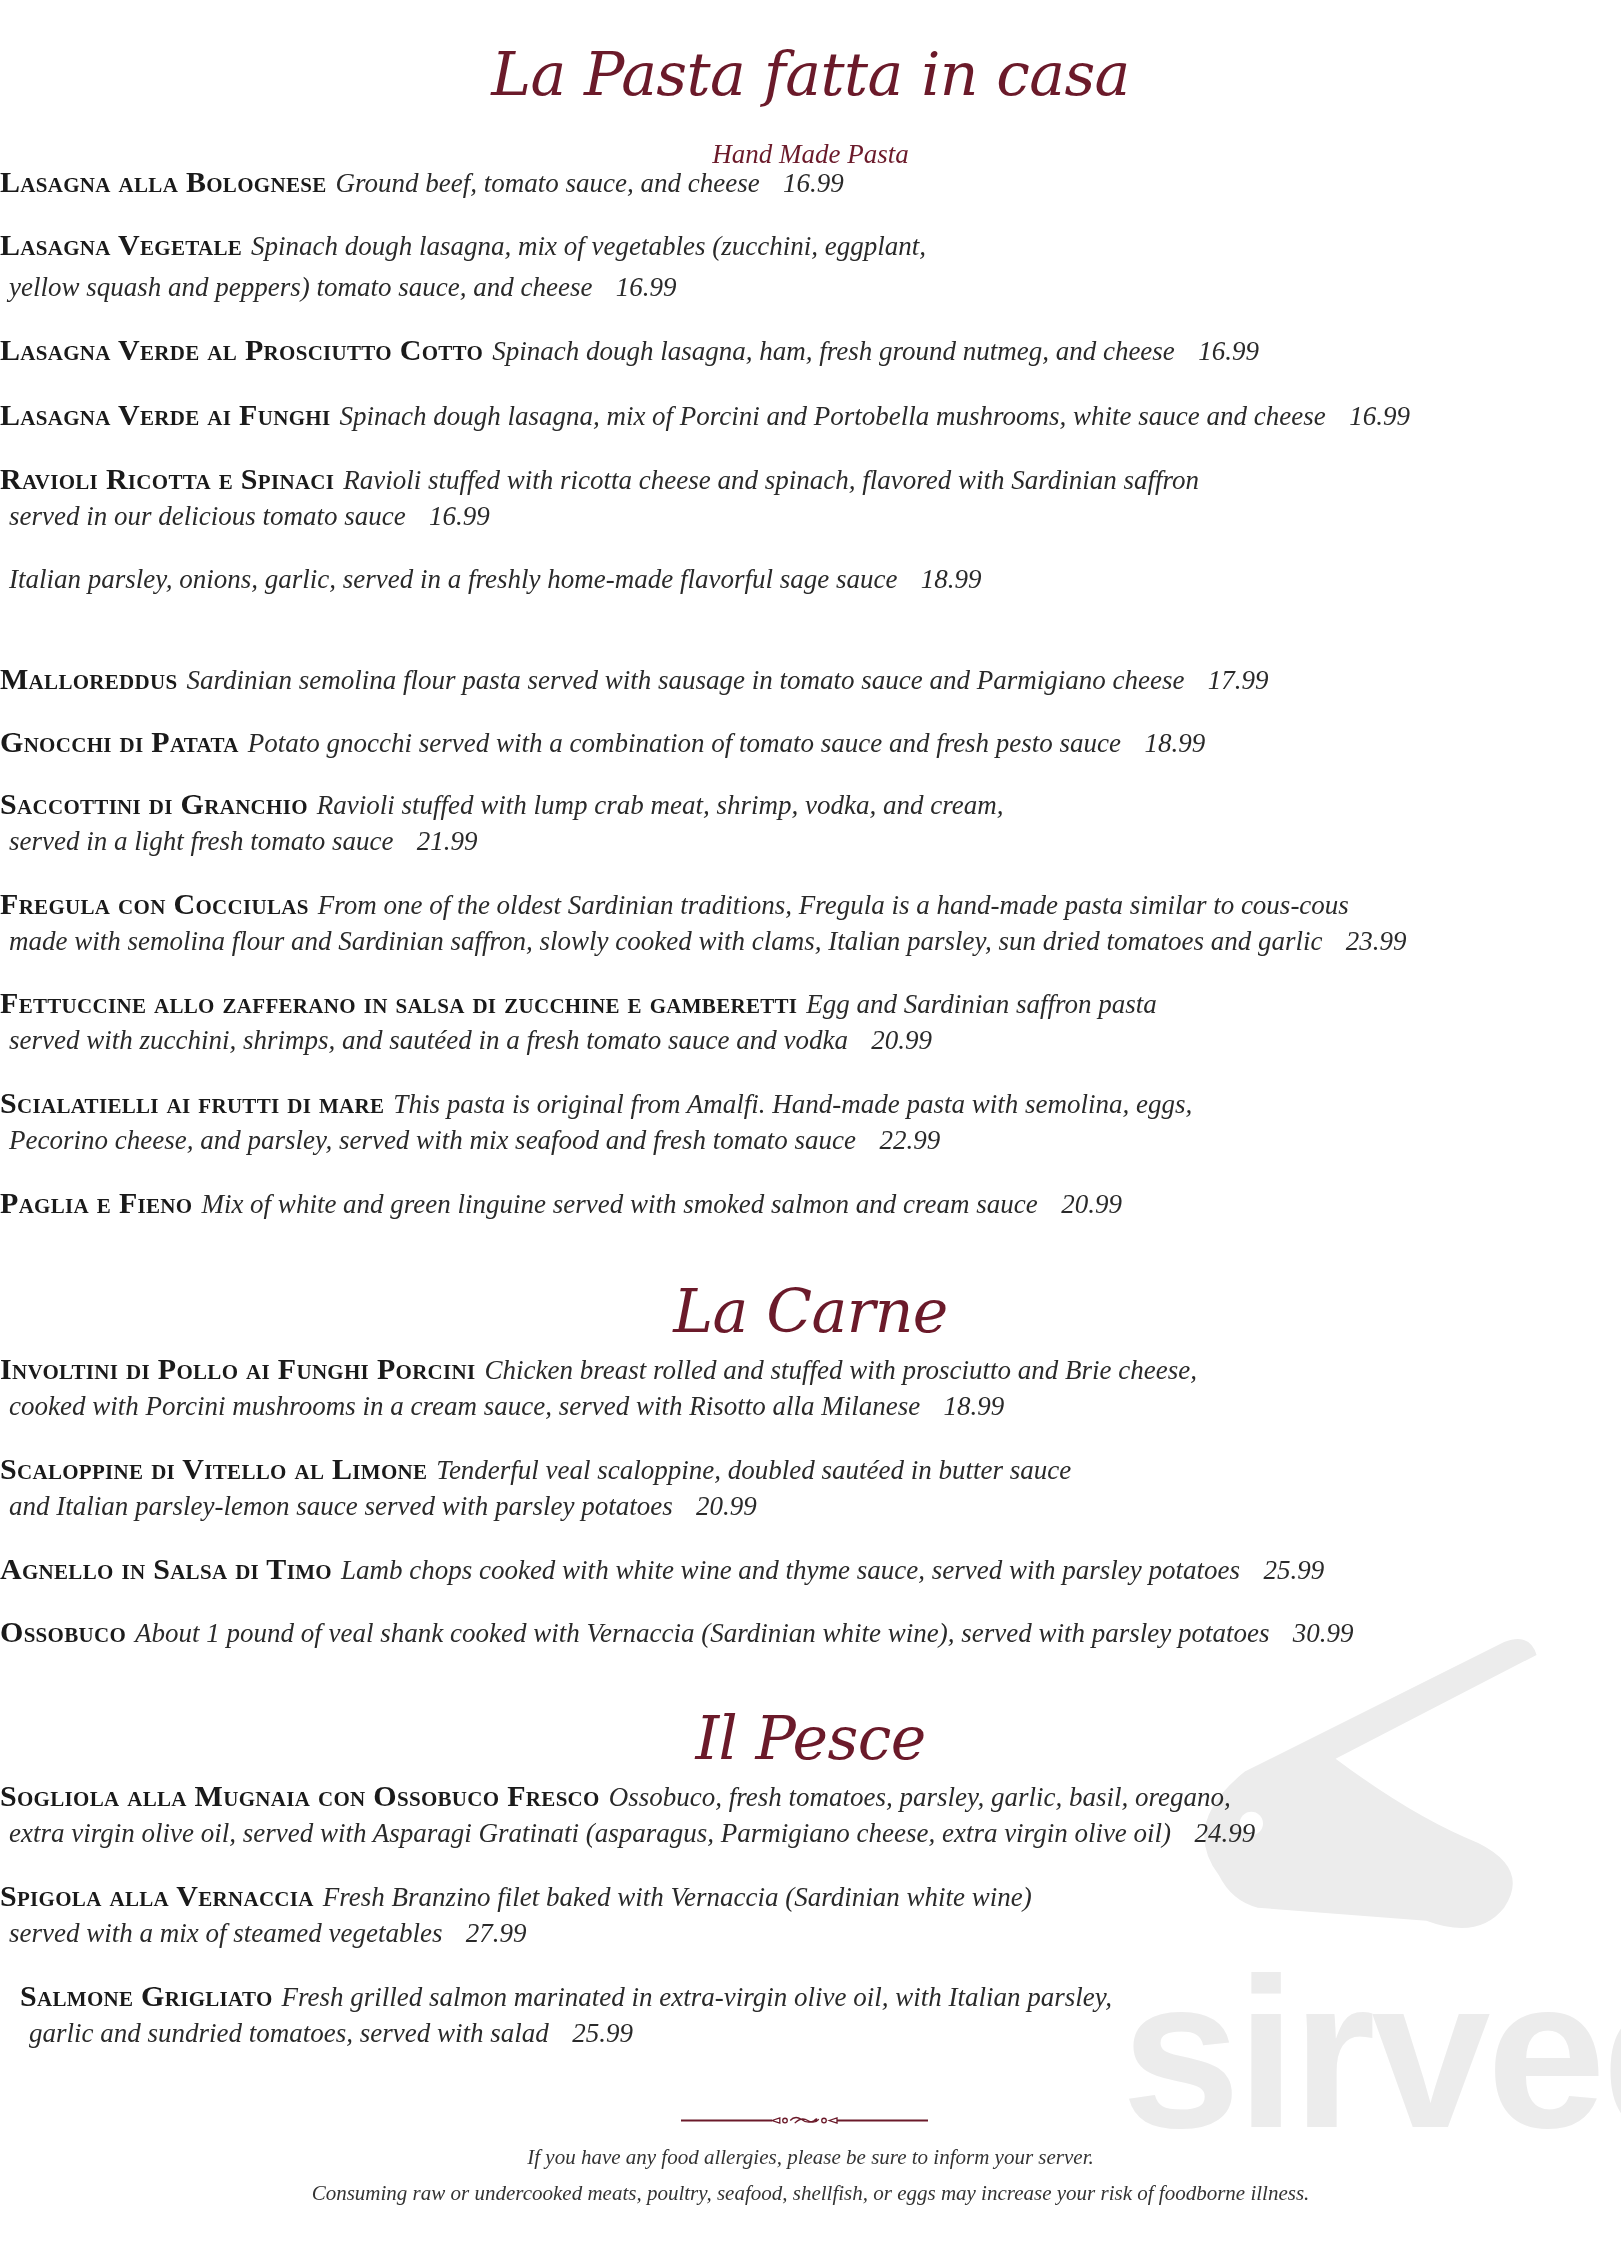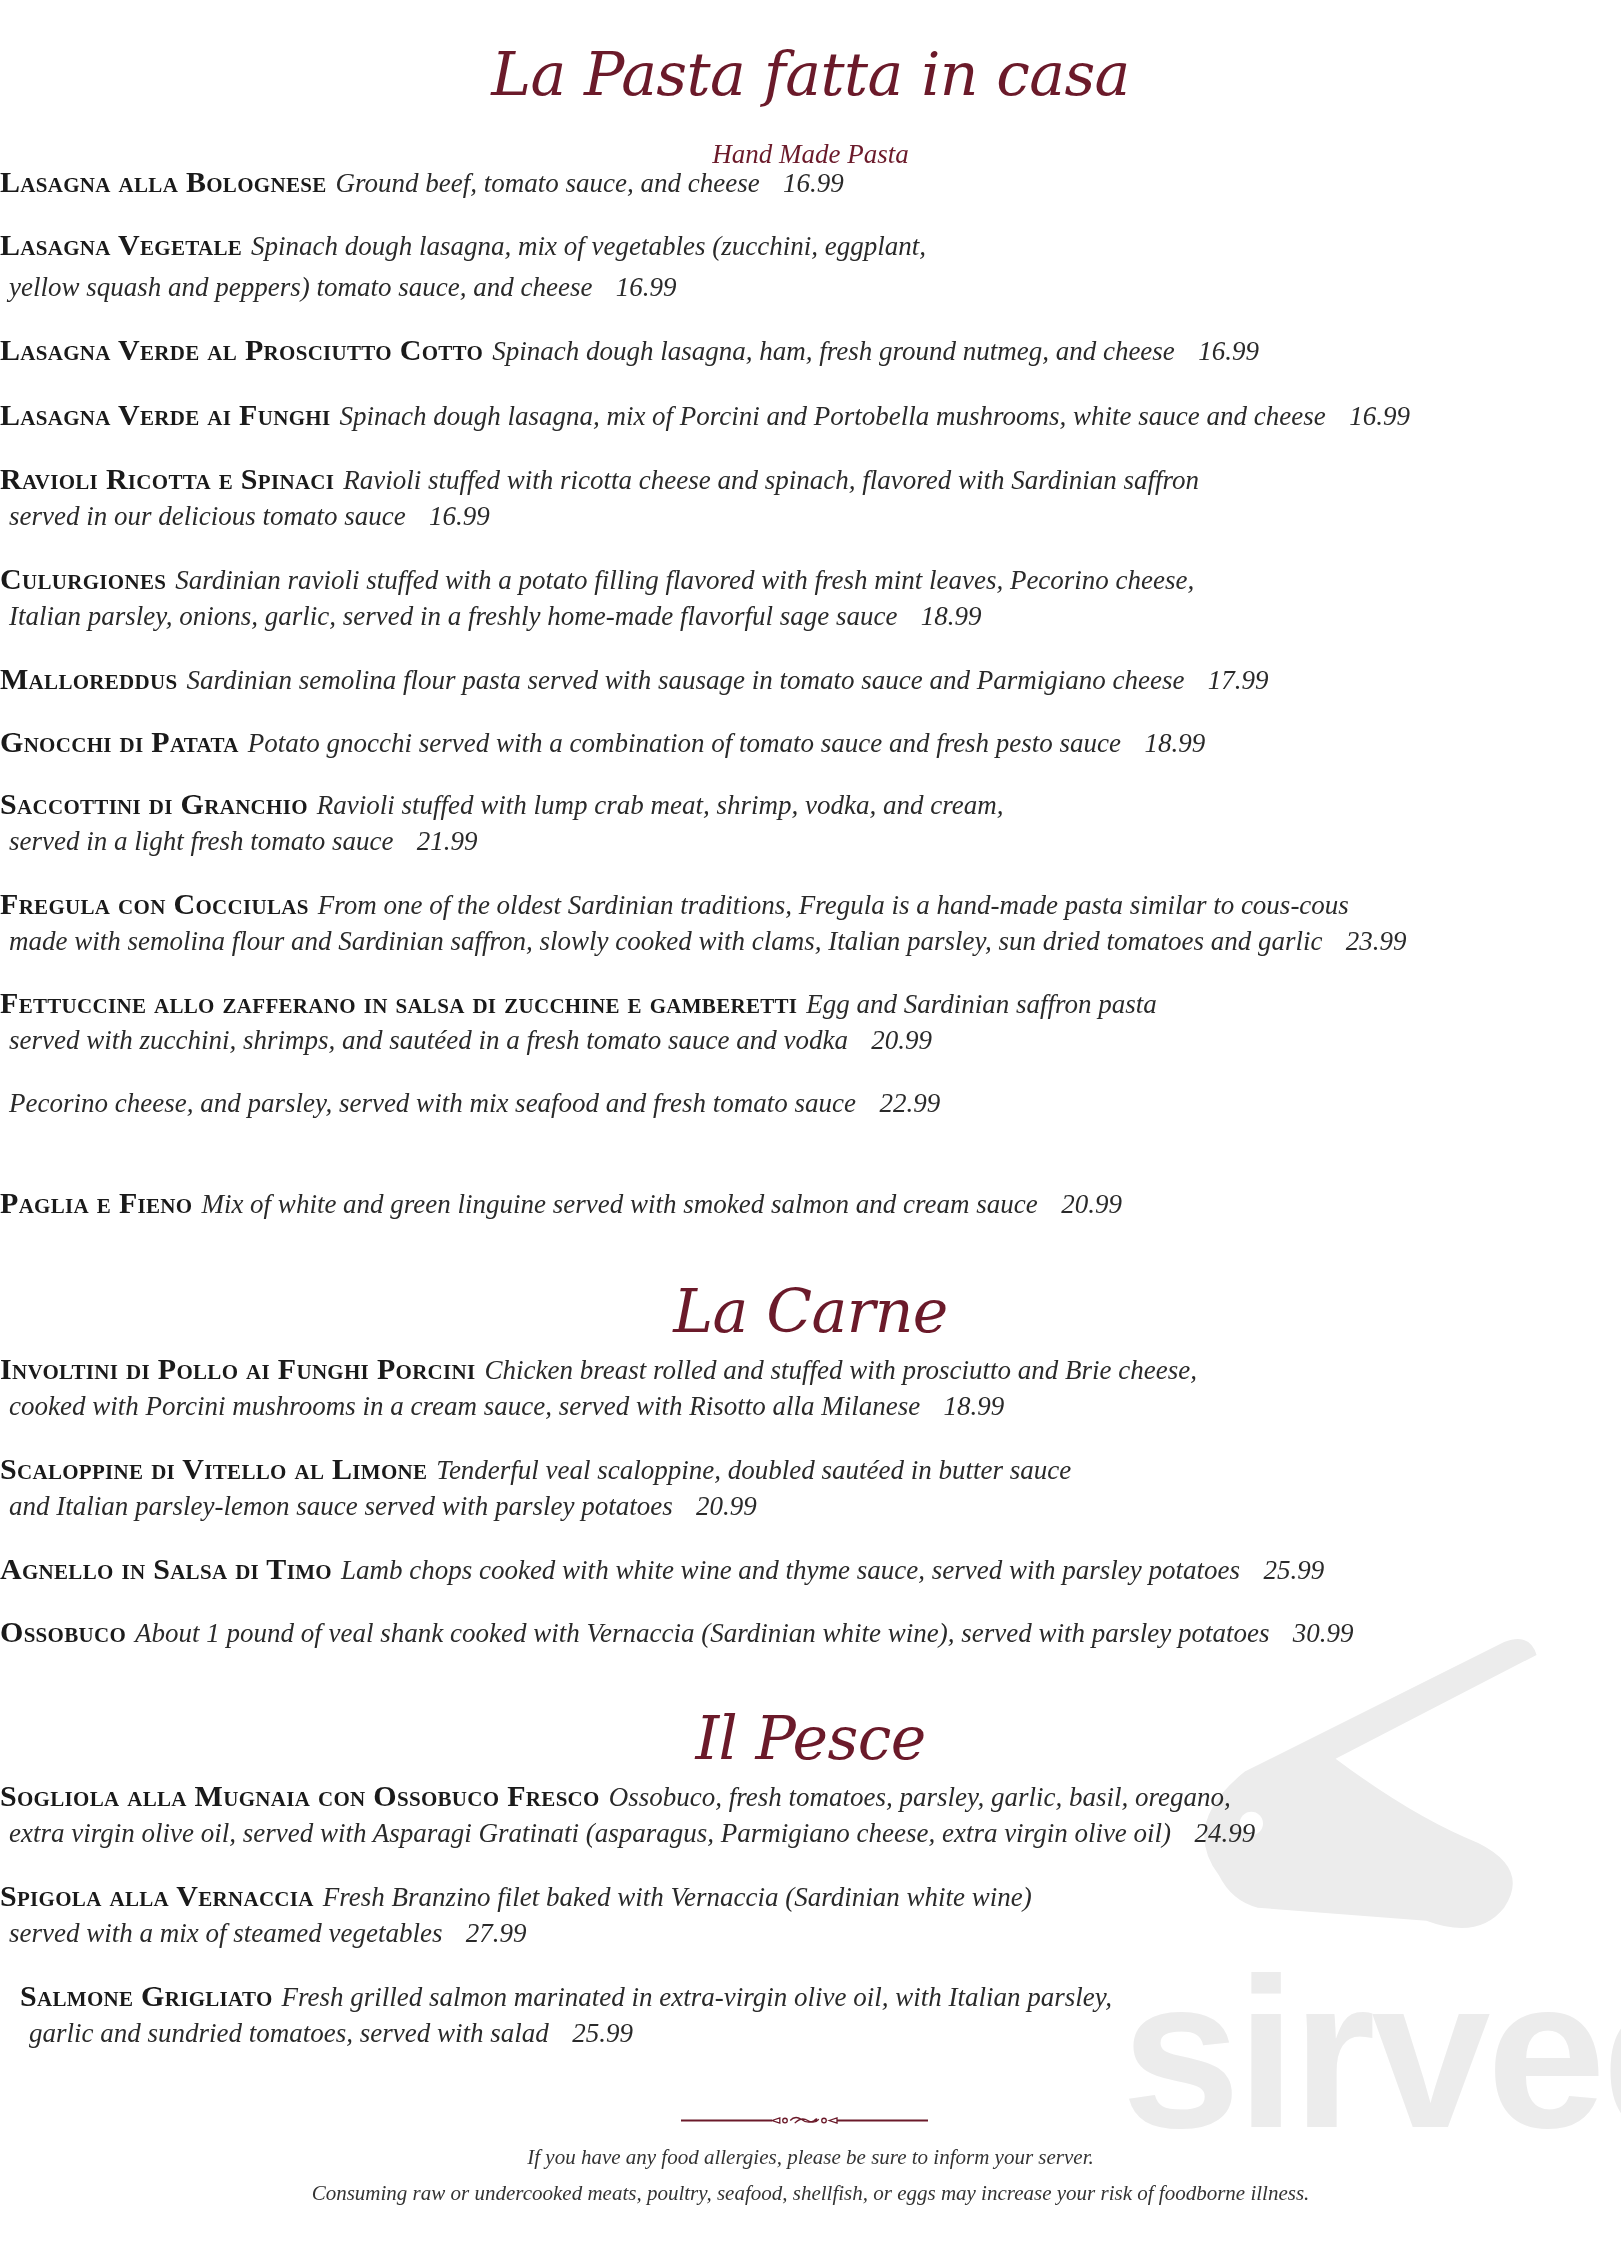--- a/index.html
+++ b/index.html
@@ -68,21 +68,20 @@
   <div class="item" style="top:397px;">
     <span class="name">Lasagna Verde ai Funghi</span><span class="desc">Spinach dough lasagna, mix of Porcini and Portobella mushrooms, white sauce and cheese</span><span class="price">16.99</span>
   </div>
 
   <div class="item" style="top:461px;">
     <span class="line"><span class="name">Ravioli Ricotta e Spinaci</span><span class="desc">Ravioli stuffed with ricotta cheese and spinach, flavored with Sardinian saffron</span></span>
     <span class="line"><span class="desc">served in our delicious tomato sauce</span><span class="price">16.99</span></span>
   </div>
 
   <div class="item" style="top:561px;">
-    <span class="line"><span class="name">Culurgiones</span><span class="desc">Sardinian ravioli stuffed with a potato filling flavored with fresh mint leaves, Pecorino cheese,</span></span>
     <span class="line"><span class="desc">Italian parsley, onions, garlic, served in a freshly home-made flavorful sage sauce</span><span class="price">18.99</span></span>
   </div>
 
   <div class="item" style="top:661px;">
     <span class="name">Malloreddus</span><span class="desc">Sardinian semolina flour pasta served with sausage in tomato sauce and Parmigiano cheese</span><span class="price">17.99</span>
   </div>
 
   <div class="item" style="top:724px;">
     <span class="name">Gnocchi di Patata</span><span class="desc">Potato gnocchi served with a combination of tomato sauce and fresh pesto sauce</span><span class="price">18.99</span>
   </div>
@@ -96,20 +95,21 @@
     <span class="line"><span class="name">Fregula con Cocciulas</span><span class="desc">From one of the oldest Sardinian traditions, Fregula is a hand-made pasta similar to cous-cous</span></span>
     <span class="line"><span class="desc">made with semolina flour and Sardinian saffron, slowly cooked with clams, Italian parsley, sun dried tomatoes and garlic</span><span class="price">23.99</span></span>
   </div>
 
   <div class="item" style="top:985px;">
     <span class="line"><span class="name">Fettuccine allo zafferano in salsa di zucchine e gamberetti</span><span class="desc">Egg and Sardinian saffron pasta</span></span>
     <span class="line"><span class="desc">served with zucchini, shrimps, and sautéed in a fresh tomato sauce and vodka</span><span class="price">20.99</span></span>
   </div>
 
   <div class="item" style="top:1085px;">
+    <span class="line"><span class="name">Scialatielli ai frutti di mare</span><span class="desc">This pasta is original from Amalfi. Hand-made pasta with semolina, eggs,</span></span>
     <span class="line"><span class="desc">Pecorino cheese, and parsley, served with mix seafood and fresh tomato sauce</span><span class="price">22.99</span></span>
   </div>
 
   <div class="item" style="top:1185px;">
     <span class="name">Paglia e Fieno</span><span class="desc">Mix of white and green linguine served with smoked salmon and cream sauce</span><span class="price">20.99</span>
   </div>
 
   <div class="section-title" style="top:1281px;">La Carne</div>
 
   <div class="item" style="top:1351px;">

